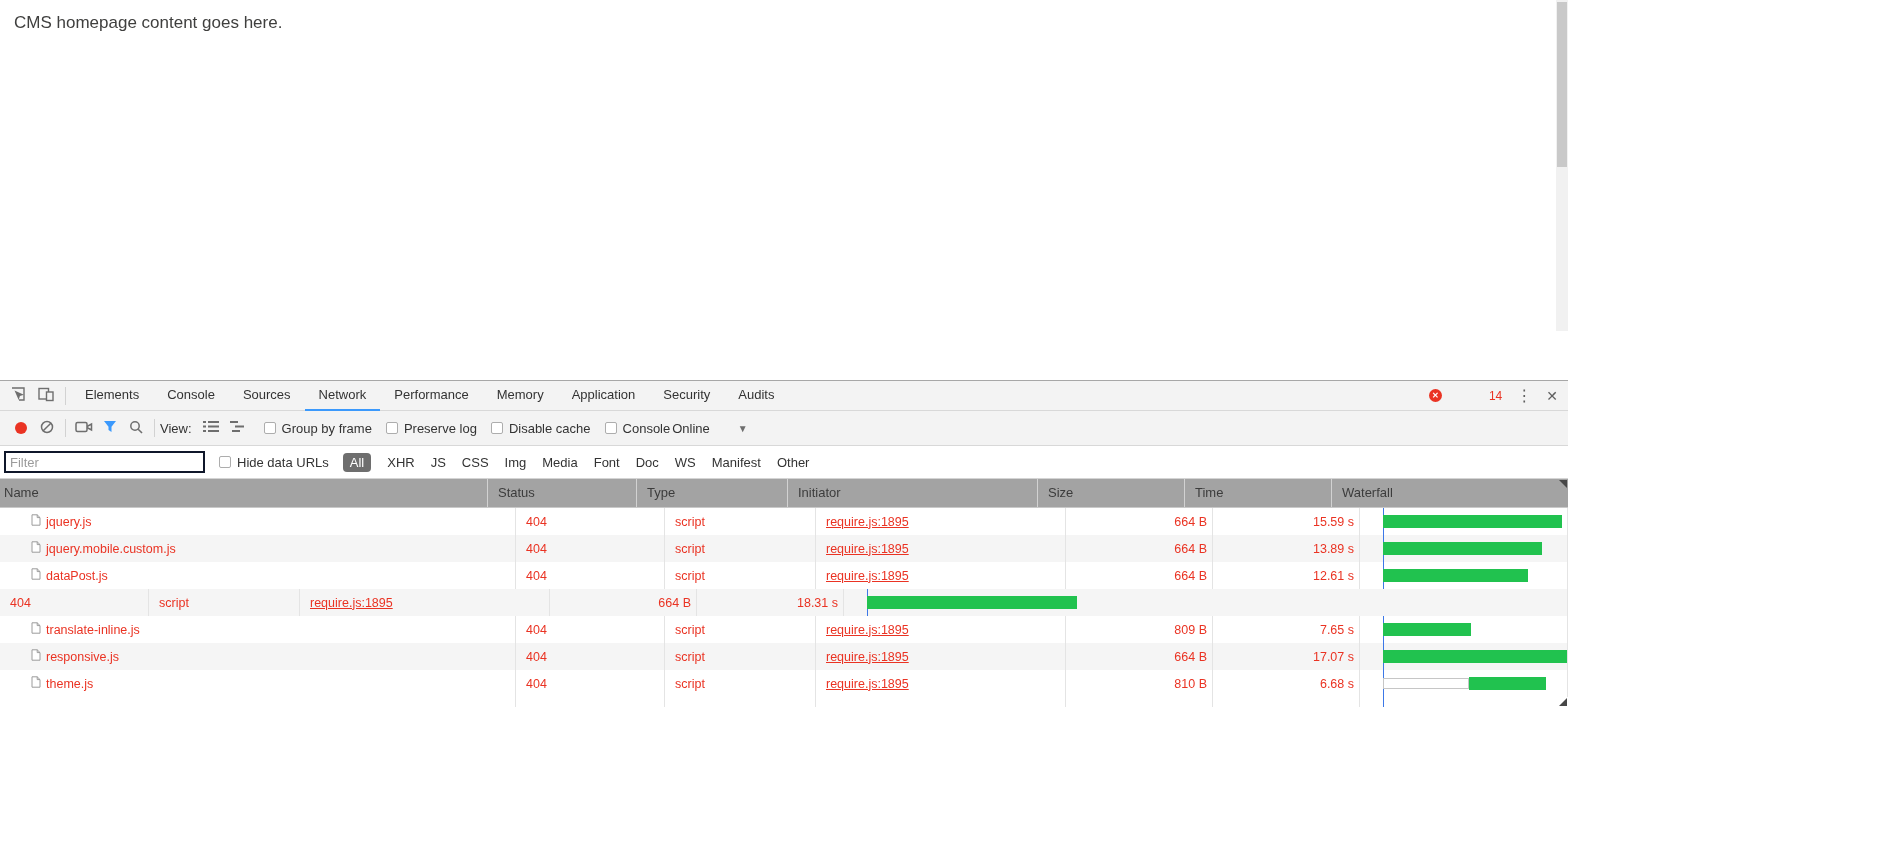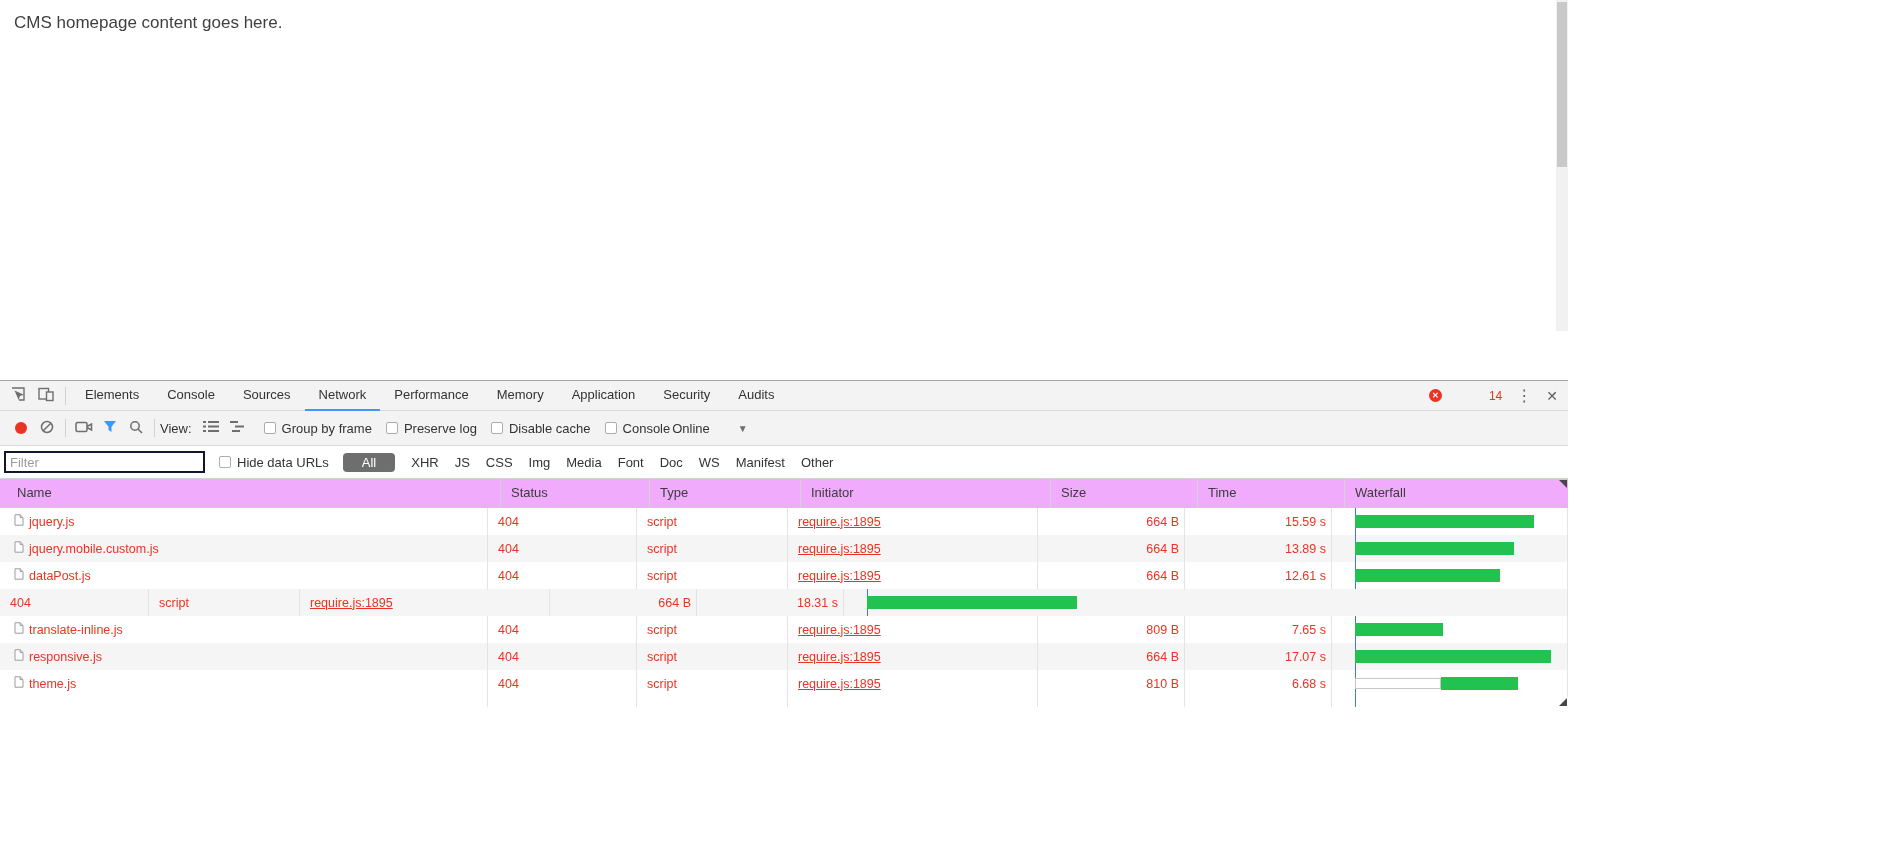--- a/index.html
+++ b/index.html
@@ -65,46 +65,46 @@
     flex:0 0 33px; height:33px; background:#fff; border-bottom:1px solid #d4d4d4;
     display:flex; align-items:center;
   }
   .filter-input {
     width:201px; height:22px; border:2px solid #0f172a; margin-left:4px; padding:0 4px;
     font-size:13px; font-family:Liberation Sans, sans-serif; color:#333; outline:none;
   }
   .filter-input::placeholder { color:#9b9b9b; }
   .type-filters { display:flex; align-items:center; margin-left:14px; gap:16px; }
   .type-filter { cursor:pointer; color:#333; white-space:nowrap; }
-  .type-filter.active { background:#6e6e6e; color:#fff; border-radius:4px; padding:2px 19px; }
+  .type-filter.active { background:#6e6e6e; color:#fff; border-radius:4px; padding:2px 7px; }
 
   
   .dt-table { flex:1; display:flex; flex-direction:column; overflow:hidden; }
-  .thead { display:flex; flex:0 0 29px; height:29px; background:#f0abfc; border-bottom:1px solid #c9c9c9;padding-left:13px; }
+  .thead { display:flex; flex:0 0 29px; height:29px; background:#a3a3a3; border-bottom:1px solid #c9c9c9; }
   .th {
     padding:0 10px; border-right:1px solid #d2d2d2; line-height:28px; color:#3c3c3c;
     overflow:hidden; white-space:nowrap; position:relative;
   }
   .c-name { width:488px; }
   .c-status { width:149px; }
   .c-type { width:151px; }
   .c-init { width:250px; }
   .c-size { width:147px; }
   .c-time { width:147px; }
   .c-wf { flex:1; border-right:none; }
   .th.c-name { padding-left:4px; }
 
   .tbody { flex:1; display:flex; flex-direction:column; position:relative; overflow:hidden; }
   .row { display:flex; flex:0 0 27px; height:27px; font-size:12.5px; color:#ea3323; }
   .row:nth-child(even) { background:#f5f5f5; }
   .cell {
     padding:0 10px; border-right:1px solid #e4e4e4; height:100%;
     display:flex; align-items:center; overflow:hidden; white-space:nowrap;
   }
-  .cell.c-name { padding-left:14px; gap:5px; }
+  .cell.c-name { padding-left:3px; gap:5px;margin-left:28px; }
   .cell.c-size, .cell.c-time { justify-content:flex-end; padding-right:5px; }
   .req-name { cursor:pointer; }
   .init-link { color:#ea3323; text-decoration:underline; cursor:pointer; }
   .cell.c-wf { position:relative; padding:0; }
   .wf-line { position:absolute; left:23px; top:0; bottom:0; width:1px; background:#3c78e7; }
   .wf-bar { position:absolute; top:7px; height:13px; background:#21c24f; }
   .wf-wait { position:absolute; top:8px; left:23px; height:11px; background:#fff; border:1px solid #c6c6c6; display:none; }
 
   .filler { flex:1; display:flex; background:#fff; }
   .filler .cell { border-right:1px solid #e4e4e4; height:auto; }

